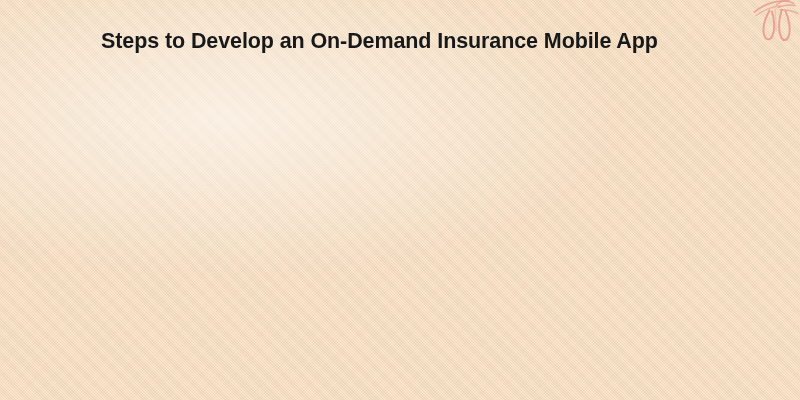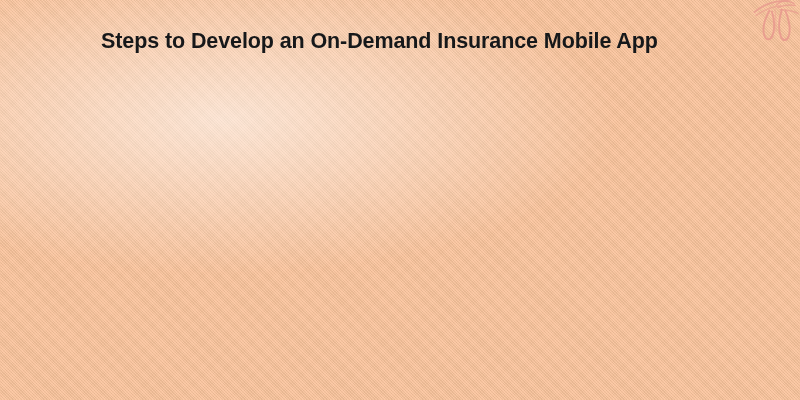--- a/index.html
+++ b/index.html
@@ -13,21 +13,21 @@
     overflow: hidden;
     font-family: "Liberation Sans", sans-serif;
     background: #ffffff;
   }
 
   .banner {
     position: relative;
     width: 800px;
     height: 400px;
     box-sizing: border-box;
-    background-color: #f97316;
+    background-color: #fdba74;
     overflow: hidden;
   }
 
   
   .banner-texture {
     position: absolute;
     inset: 0;
     pointer-events: none;
     background-image:
       repeating-linear-gradient(45deg,

